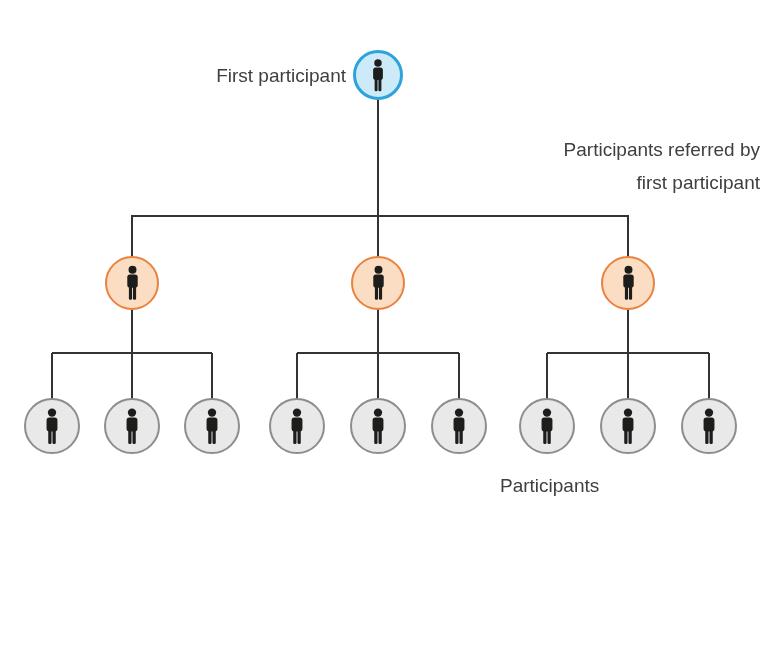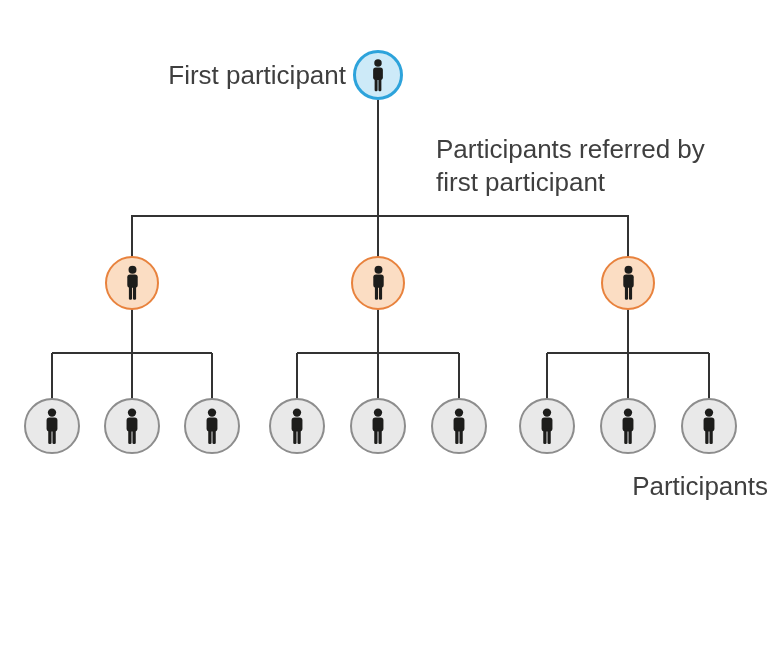--- a/index.html
+++ b/index.html
@@ -25,28 +25,28 @@
     position: absolute;
     box-sizing: border-box;
     border-radius: 50%;
     display: flex;
     align-items: center;
     justify-content: center;
   }
   .node svg { display: block; fill: var(--icon-color, #1d1d1b); }
   .label {
     position: absolute;
-    font-size: 26px;
+    font-size: 19px;
     line-height: 33px;
     color: var(--text-color, #3f3f3f);
     white-space: nowrap;
   }
   .label-first { top: 59px; right: 422px; text-align: right; }
-  .label-second { top: 133px; left: 436px; width: 324px; text-align: left; }
-  .label-third { top: 469px; left: 512px; width: 256px; text-align: right; line-height: 34px; }
+  .label-second { top: 133px; left: 436px; width: 324px; text-align: right; }
+  .label-third { top: 469px; left: 500px; width: 256px; text-align: left; line-height: 34px; }
   .defs-hidden { position: absolute; width: 0; height: 0; overflow: hidden; }
 </style>
 </head>
 <body>
 
 <svg class="defs-hidden" aria-hidden="true">
   <symbol id="person-glyph" viewBox="0 0 30 46">
     <circle cx="15" cy="5.6" r="5.2"></circle>
     <rect x="8.2" y="11.9" width="13.6" height="17.2" rx="3.6"></rect>
     <rect x="10.3" y="25.5" width="4.1" height="19.5" rx="1.7"></rect>

